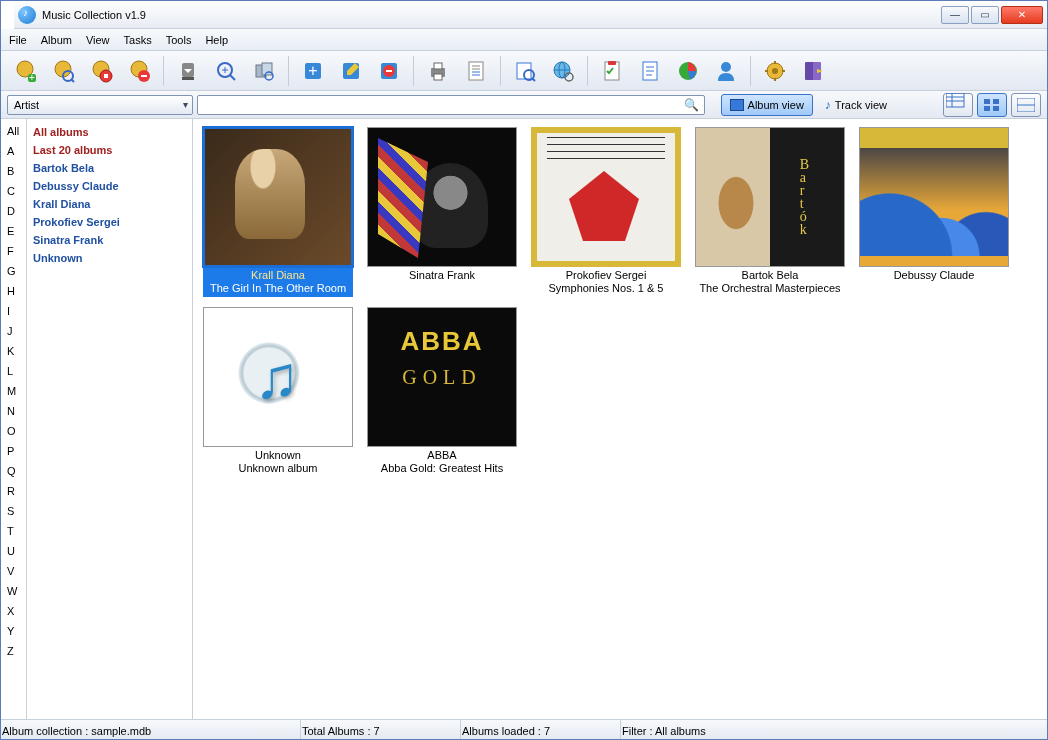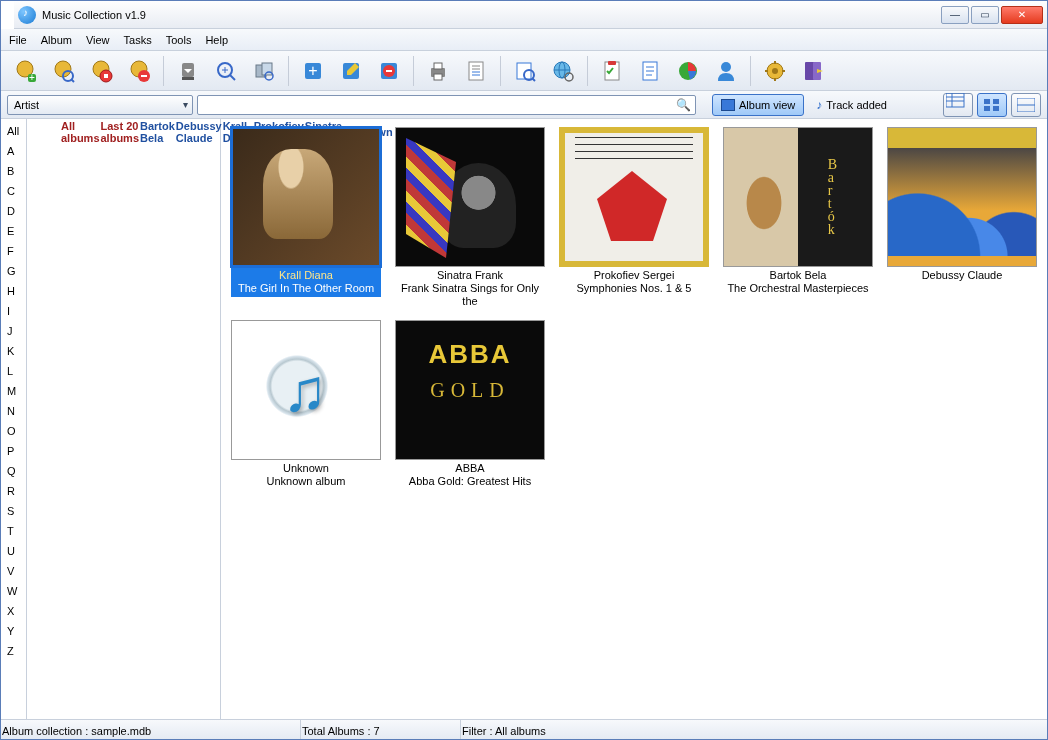--- a/index.html
+++ b/index.html
@@ -24,21 +24,21 @@
 .combo.c2 { width:240px;}
 .searchbox { flex:1; height:20px; border:1px solid #7f94b4; background:#fff; border-radius:2px; position:relative; display:flex; align-items:center; min-width:200px;}
 .searchbox .mag { position:absolute; right:4px; color:#7a7a7a; font-size:12px;}
 .viewbtn { height:22px; padding:0 8px; border:1px solid #7f94b4; border-radius:3px; background:linear-gradient(#fdfdfe,#e2e8f1); display:flex; align-items:center; gap:4px; font-size:11px;}
 .viewbtn.active { background:linear-gradient(#cfe5ff,#9fc9f8); border-color:#3a72c8;}
 .iconbtn { width:30px; height:24px; border:1px solid #7f94b4; border-radius:3px; background:linear-gradient(#fdfdfe,#e2e8f1); display:flex; align-items:center; justify-content:center;}
 .iconbtn.active { background:linear-gradient(#cfe5ff,#9fc9f8); border-color:#3a72c8;}
 .body { display:flex; height: calc(740px - 28px - 22px - 40px - 28px - 22px); }
 .alpha { width:26px; border-right:1px solid #c8d0dc; display:flex; flex-direction:column; padding-top:2px;}
 .alpha div { height:20px; display:flex; align-items:center; justify-content:flex-start; padding-left:6px; font-size:11px; color:#000; cursor:default;}
-.sidelist { width:166px; border-right:1px solid #c8d0dc; padding:4px 6px; display:flex; gap:1px;margin-left:28px;}
+.sidelist { width:166px; border-right:1px solid #c8d0dc; padding:4px 6px; display:flex; flex-direction:column; gap:1px;}
 .sidelist .item { height:17px; display:flex; align-items:center; font-size:11px; font-weight:bold; cursor:default;}
 .sidelist .item.special { color:#a02020;}
 .sidelist .item.artist { color:#2050a0;}
 .grid { flex:1; padding:8px 10px; display:flex; flex-wrap:wrap; gap:10px 14px; align-content:flex-start; overflow:auto; }
 .album { width:150px; display:flex; flex-direction:column; align-items:center; }
 .cover { width:150px; height:140px; background:#888; border:1px solid #999; position:relative; overflow:hidden;}
 .album.selected .cover { border:2px solid #1c6dd6; box-shadow:0 0 0 1px #1c6dd6;}
 .album .label { width:150px; text-align:center; font-size:11px; line-height:13px; padding:2px 2px;}
 .album.selected .label { background:#1c7be8; color:#fff;}
 .album.selected .label .artist-name { color:#ffe68a;}
@@ -257,21 +257,21 @@
   <div class="searchbox">
     <span class="mag">🔍</span>
   </div>
   <div style="width:8px"></div>
   <div class="viewbtn active">
     <span class="sq-ico"></span>
     <span>Album view</span>
   </div>
   <div class="viewbtn" style="border:none;background:transparent;">
     <span class="note-ico"></span>
-    <span>Track added</span>
+    <span>Track view</span>
   </div>
   <div style="flex:0 0 40px"></div>
   <div class="iconbtn">
     <svg class="tb-ico" width="18" height="14">
         <rect x="0" y="0" width="18" height="14" fill="none" stroke="#3a72c8"></rect>
         <line x1="0" y1="4" x2="18" y2="4" stroke="#3a72c8"></line>
         <line x1="0" y1="8" x2="18" y2="8" stroke="#3a72c8"></line>
         <line x1="6" y1="0" x2="6" y2="14" stroke="#3a72c8"></line>
       </svg>
   </div>
@@ -336,21 +336,20 @@
         <div class="cover art-krall"></div>
         <div class="label">
           <span class="artist-name">Krall Diana</span>
           <span class="album-name">The Girl In The Other Room</span>
         </div>
       </div>
       <div class="album">
         <div class="cover art-sinatra"></div>
         <div class="label">
           <span class="artist-name">Sinatra Frank</span>
-          <span class="album-name">Frank Sinatra Sings for Only the</span>
         </div>
       </div>
       <div class="album">
         <div class="cover art-prokofiev"></div>
         <div class="label">
           <span class="artist-name">Prokofiev Sergei</span>
           <span class="album-name">Symphonies Nos. 1 &amp; 5</span>
         </div>
       </div>
       <div class="album">
@@ -379,14 +378,15 @@
           <span class="artist-name">ABBA</span>
           <span class="album-name">Abba Gold: Greatest Hits</span>
         </div>
       </div>
     </div>
 </div>
 
 <div class="statusbar">
   <div class="cell">Album collection : sample.mdb</div>
   <div class="cell">Total Albums : 7</div>
+  <div class="cell">Albums loaded : 7</div>
   <div class="cell" style="border-right:none;">Filter : All albums</div>
 </div>
 
 </body></html>

